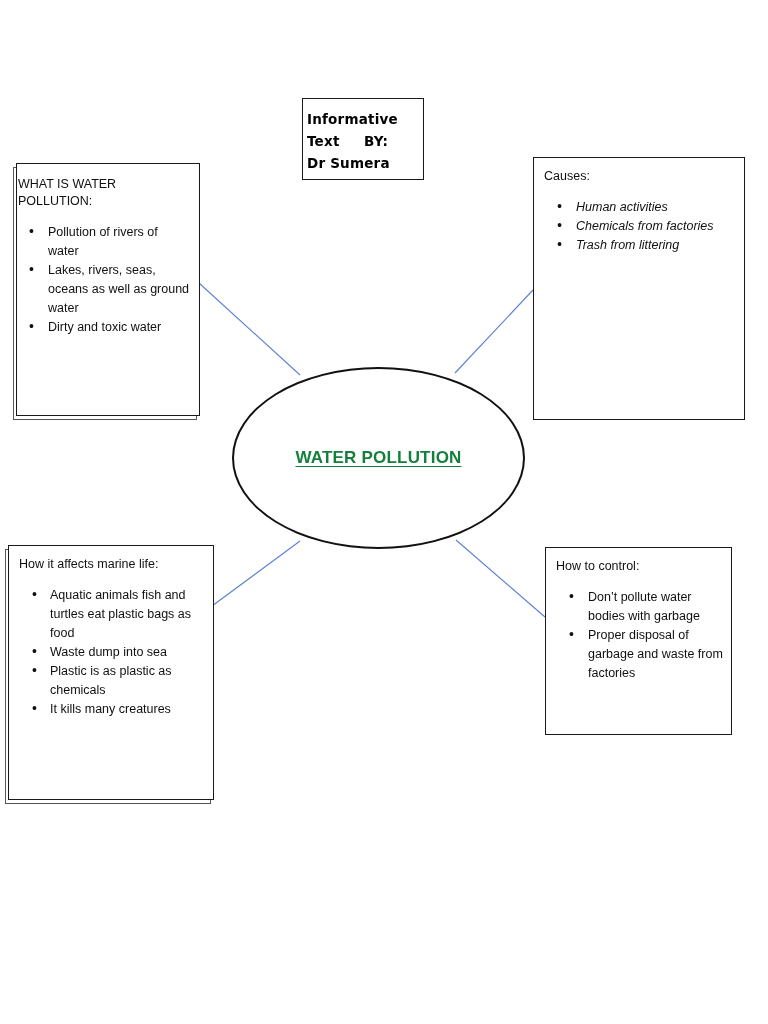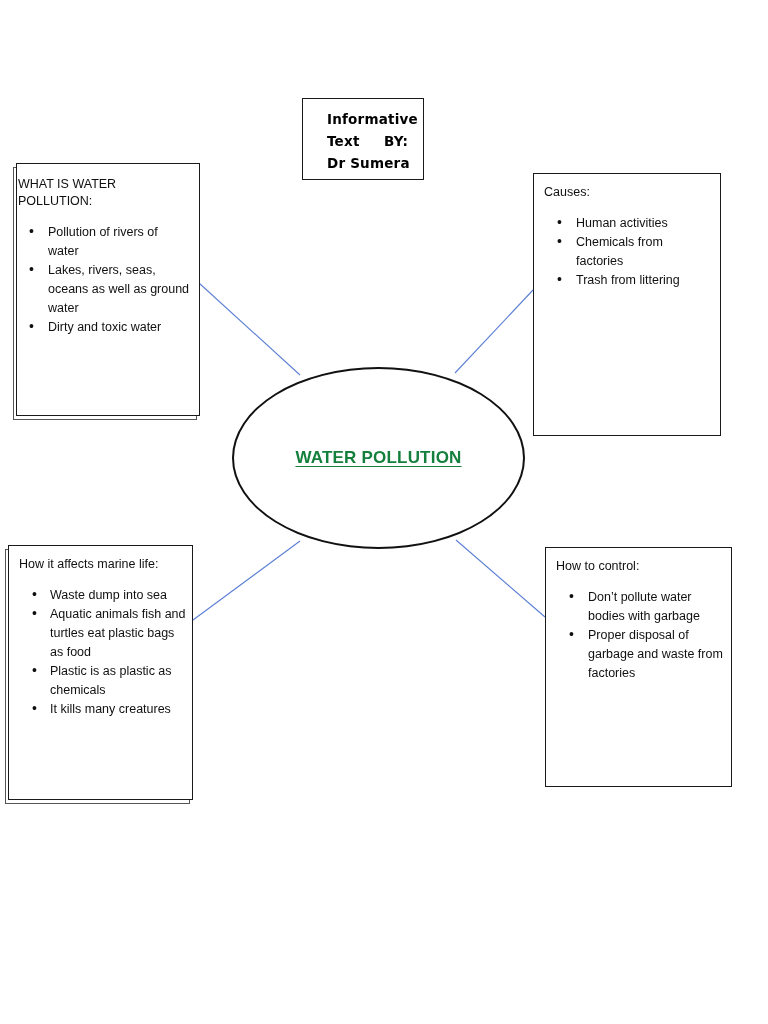--- a/index.html
+++ b/index.html
@@ -32,21 +32,21 @@
   
   .title-box {
     position: absolute;
     left: 302px;
     top: 98px;
     width: 122px;
     height: 82px;
     border: 1.5px solid #1a1a1a;
     background: #ffffff;
     box-sizing: border-box;
-    padding: 9px 0 0 24px;
+    padding: 9px 0 0 4px;
   }
   .title-line {
     font-family: "DejaVu Sans", sans-serif;
     font-weight: bold;
     font-size: 13.5px;
     line-height: 22px;
     letter-spacing: 0.2px;
     color: #000000;
     white-space: pre;
   }
@@ -89,32 +89,32 @@
     line-height: 19px;
     color: #101010;
   }
 
   
   #box-definition {
     left: 16px;  top: 163px;  width: 184px;  height: 253px;
     padding: 12px 8px 0 1px;
   }
   #box-causes {
-    left: 533px; top: 173px;  width: 188px;  height: 263px;
+    left: 533px; top: 157px;  width: 212px;  height: 263px;
     padding: 10px 8px 0 10px;
   }
   #box-marine {
-    left: 8px;   top: 545px;  width: 185px;  height: 255px;
+    left: 8px;   top: 545px;  width: 206px;  height: 255px;
     padding: 10px 6px 0 10px;
   }
   #box-control {
-    left: 545px; top: 547px;  width: 187px;  height: 240px;
+    left: 545px; top: 547px;  width: 187px;  height: 188px;
     padding: 10px 8px 0 10px;
   }
-  #box-causes li { padding-left: 32px; }
+  #box-causes li { padding-left: 32px; font-style: italic; }
   #box-causes li::before { left: 13px; }
   #box-control li { padding-left: 32px; }
   #box-control li::before { left: 13px; }
   #box-marine li { padding-left: 31px; }
   #box-marine li::before { left: 13px; }
 
   
   #center-node {
     position: absolute;
     left: 232px;
@@ -171,22 +171,22 @@
     <ul>
       <li>Human activities</li>
       <li>Chemicals from factories</li>
       <li>Trash from littering</li>
     </ul>
   </div>
 
   <div class="box shadowed" id="box-marine">
     <div class="box-heading">How it affects marine life:</div>
     <ul>
+      <li>Aquatic animals fish and turtles eat plastic bags as food</li>
       <li>Waste dump into sea</li>
-      <li>Aquatic animals fish and turtles eat plastic bags as food</li>
       <li>Plastic is as plastic as chemicals</li>
       <li>It kills many creatures</li>
     </ul>
   </div>
 
   <div class="box" id="box-control">
     <div class="box-heading">How to control:</div>
     <ul>
       <li>Don’t pollute water bodies with garbage</li>
       <li>Proper disposal of garbage and waste from factories</li>

